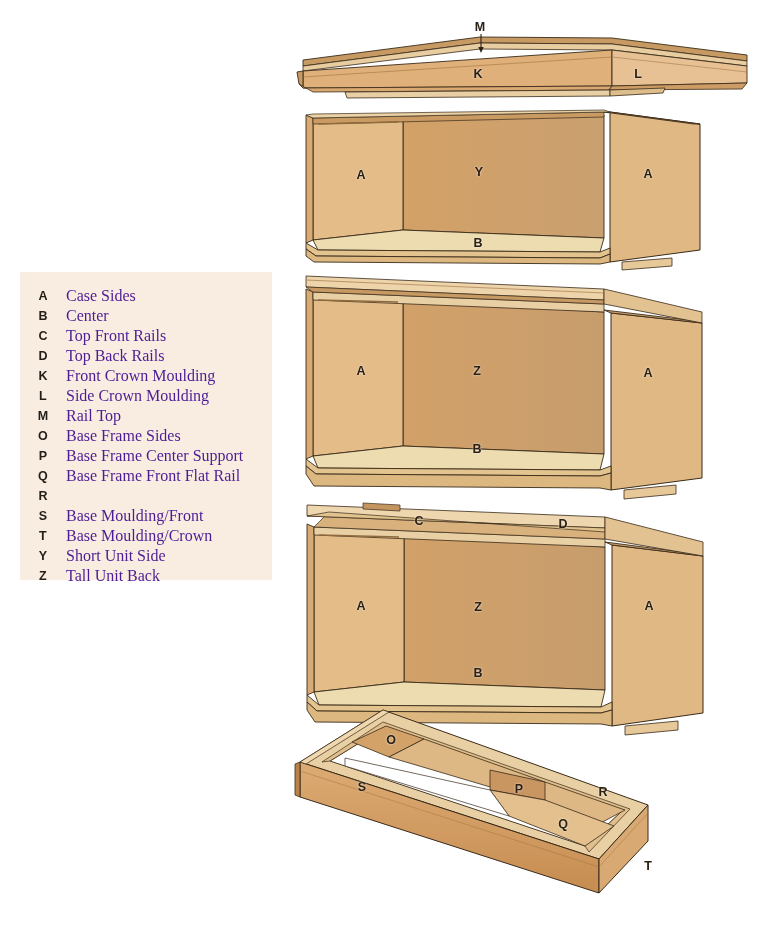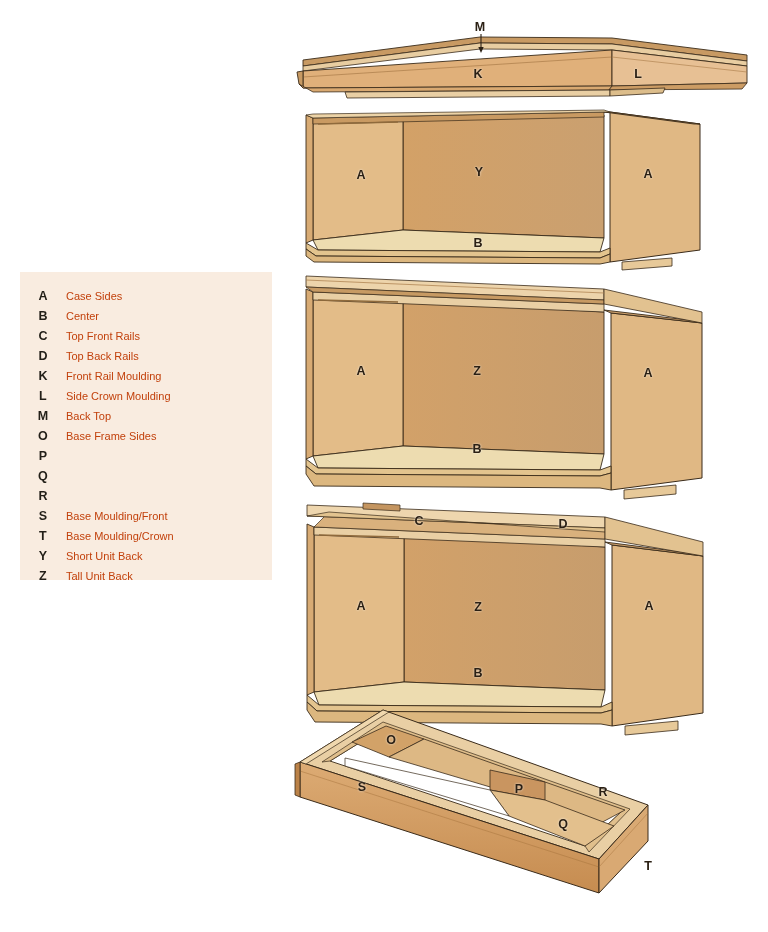--- a/index.html
+++ b/index.html
@@ -29,23 +29,24 @@
   }
   .legend-key{
     width:46px;
     text-align:center;
     font-weight:bold;
     font-size:12.5px;
     color:#231f18;
     letter-spacing:0.2px;
   }
   .legend-label{
-    font-size:11px;
-    color:#c2410c;
+    font-size:16px;
+    color:#4c1d95;
     white-space:nowrap;
+    font-family:Liberation Serif, serif;
   }
 
   
   .callout{
     position:absolute;
     font-weight:bold;
     font-size:12.5px;
     color:#2b2014;
     text-shadow:
       0 0 2px #ffffff88,
@@ -222,54 +223,56 @@
     <div class="legend-row">
       <span class="legend-key">C</span>
       <span class="legend-label">Top Front Rails</span>
     </div>
     <div class="legend-row">
       <span class="legend-key">D</span>
       <span class="legend-label">Top Back Rails</span>
     </div>
     <div class="legend-row">
       <span class="legend-key">K</span>
-      <span class="legend-label">Front Rail Moulding</span>
+      <span class="legend-label">Front Crown Moulding</span>
     </div>
     <div class="legend-row">
       <span class="legend-key">L</span>
       <span class="legend-label">Side Crown Moulding</span>
     </div>
     <div class="legend-row">
       <span class="legend-key">M</span>
-      <span class="legend-label">Back Top</span>
+      <span class="legend-label">Rail Top</span>
     </div>
     <div class="legend-row">
       <span class="legend-key">O</span>
       <span class="legend-label">Base Frame Sides</span>
     </div>
     <div class="legend-row">
       <span class="legend-key">P</span>
+      <span class="legend-label">Base Frame Center Support</span>
     </div>
     <div class="legend-row">
       <span class="legend-key">Q</span>
+      <span class="legend-label">Base Frame Front Flat Rail</span>
     </div>
     <div class="legend-row">
       <span class="legend-key">R</span>
     </div>
     <div class="legend-row">
       <span class="legend-key">S</span>
       <span class="legend-label">Base Moulding/Front</span>
     </div>
     <div class="legend-row">
       <span class="legend-key">T</span>
       <span class="legend-label">Base Moulding/Crown</span>
     </div>
     <div class="legend-row">
       <span class="legend-key">Y</span>
-      <span class="legend-label">Short Unit Back</span>
+      <span class="legend-label">Short Unit Side</span>
     </div>
     <div class="legend-row">
       <span class="legend-key">Z</span>
       <span class="legend-label">Tall Unit Back</span>
     </div>
   </div>
 
   <span class="callout" style="left:480px;top:27px;">M</span>
   <span class="callout" style="left:478px;top:74px;">K</span>
   <span class="callout" style="left:638px;top:74px;">L</span>

